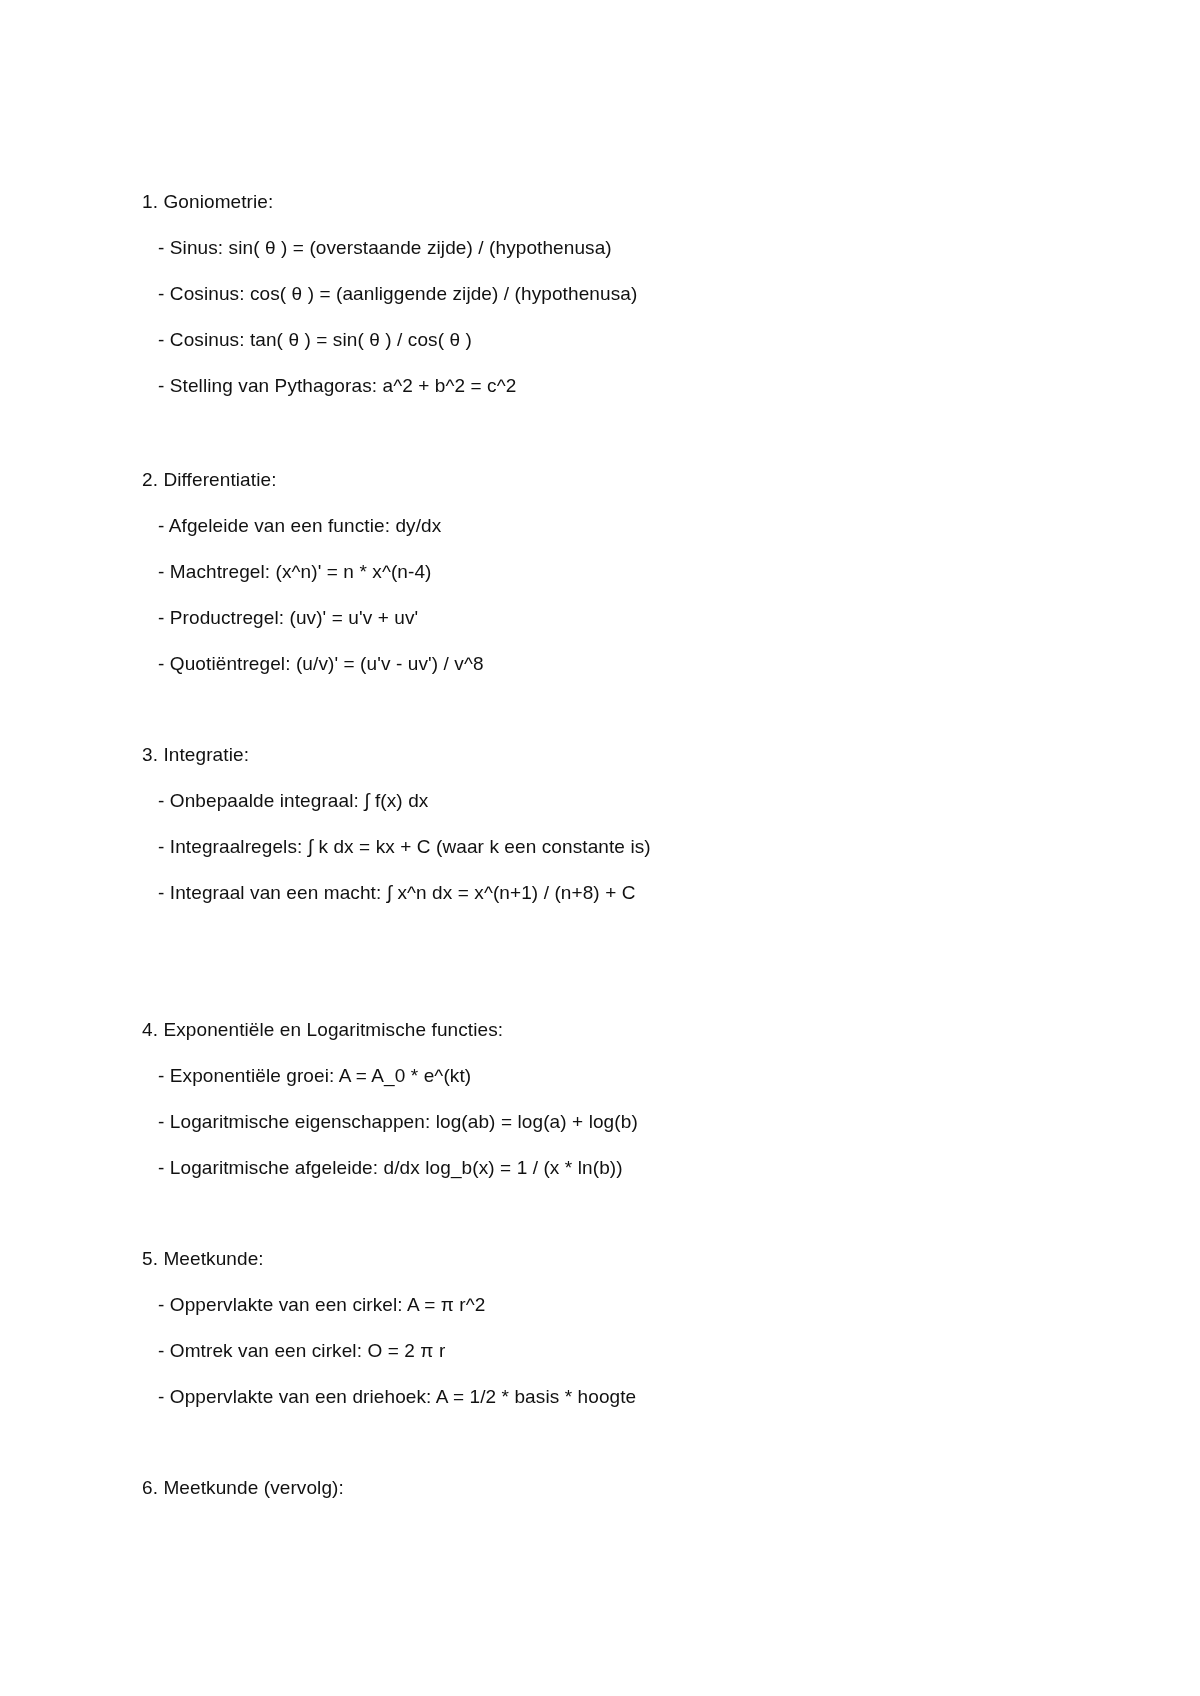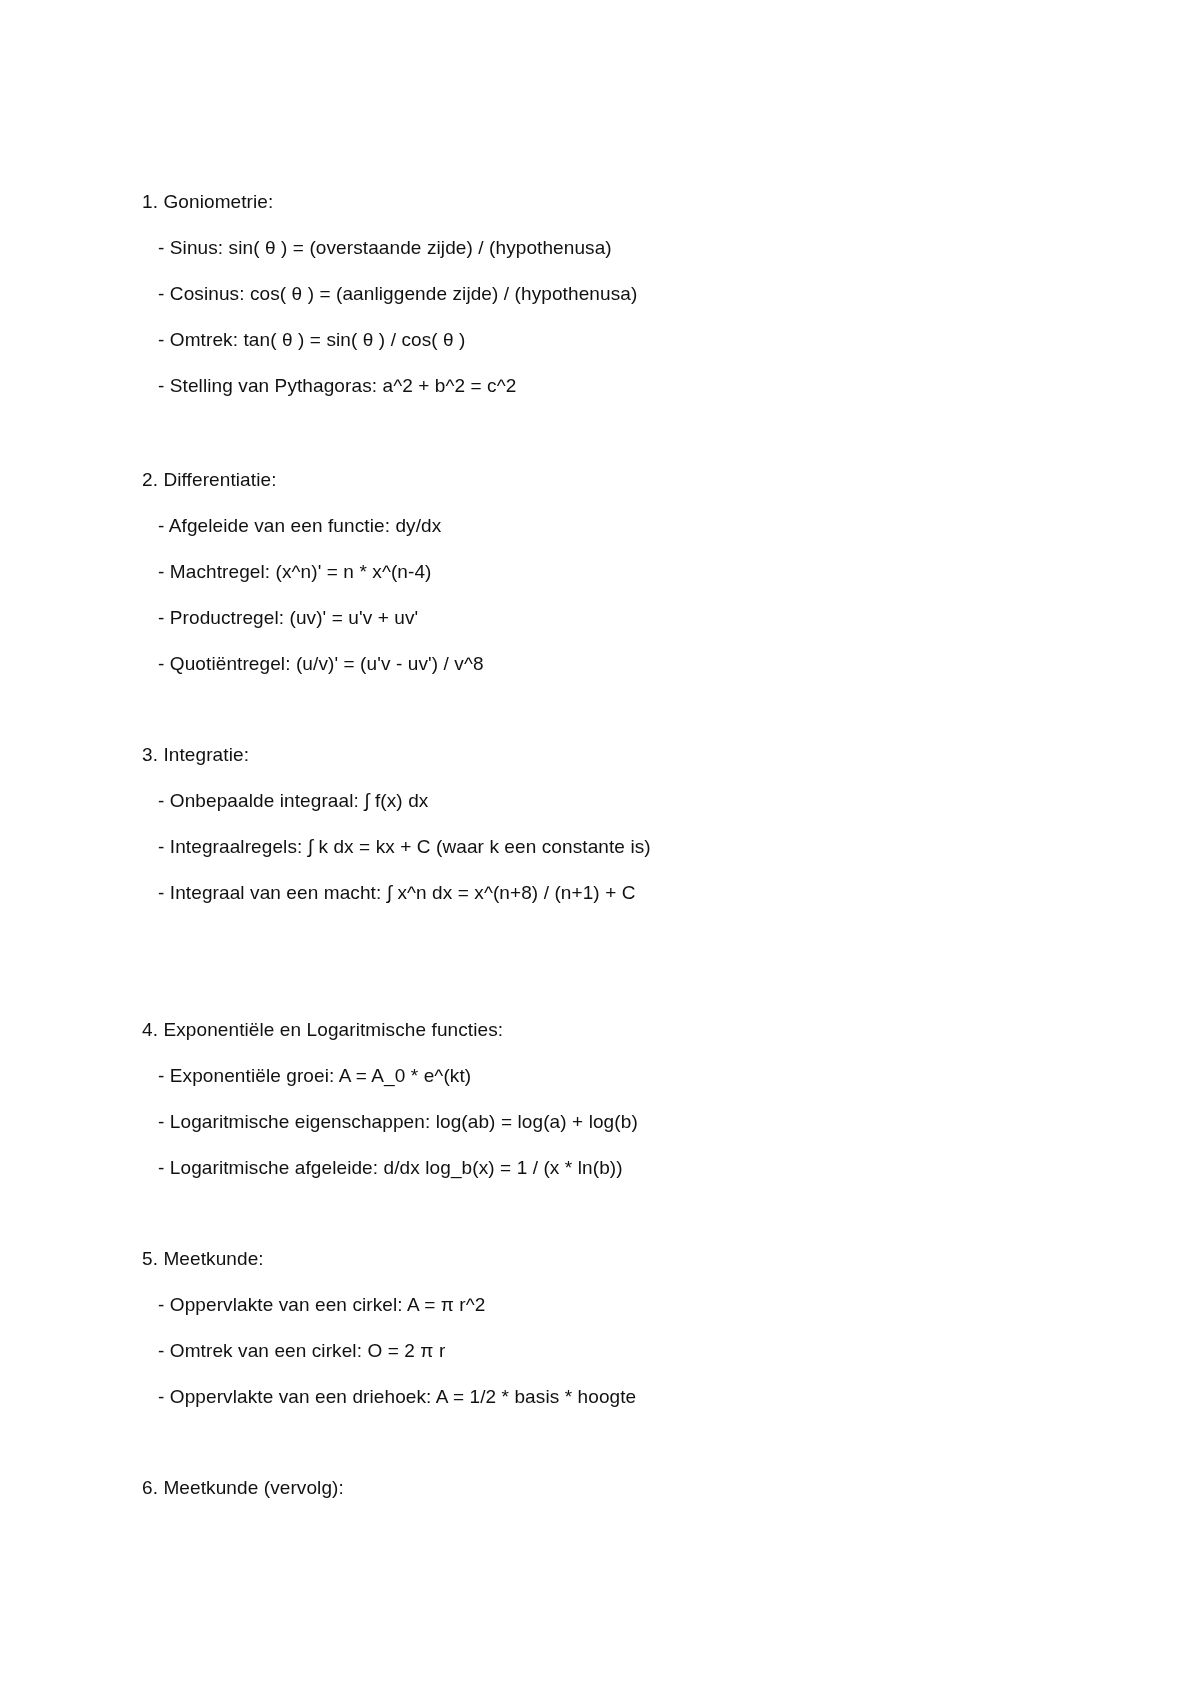--- a/index.html
+++ b/index.html
@@ -17,33 +17,33 @@
     .item { left: 158px; }
   </style>
 </head>
 <body>
 
 <div class="page">
 
   <div class="line heading" style="top:190px">1. Goniometrie:</div>
   <div class="line item" style="top:282px">- Cosinus: cos( θ ) = (aanliggende zijde) / (hypothenusa)</div>
   <div class="line item" style="top:236px">- Sinus: sin( θ ) = (overstaande zijde) / (hypothenusa)</div>
-  <div class="line item" style="top:328px">- Omtrek: tan( θ ) = sin( θ ) / cos( θ )</div>
+  <div class="line item" style="top:328px">- Cosinus: tan( θ ) = sin( θ ) / cos( θ )</div>
   <div class="line item" style="top:374px">- Stelling van Pythagoras: a^2 + b^2 = c^2</div>
 
   <div class="line heading" style="top:468px">2. Differentiatie:</div>
   <div class="line item" style="top:514px">- Afgeleide van een functie: dy/dx</div>
   <div class="line item" style="top:560px">- Machtregel: (x^n)' = n * x^(n-4)</div>
   <div class="line item" style="top:606px">- Productregel: (uv)' = u'v + uv'</div>
   <div class="line item" style="top:652px">- Quotiëntregel: (u/v)' = (u'v - uv') / v^8</div>
 
   <div class="line heading" style="top:743px">3. Integratie:</div>
   <div class="line item" style="top:789px">- Onbepaalde integraal: ∫ f(x) dx</div>
   <div class="line item" style="top:835px">- Integraalregels: ∫ k dx = kx + C (waar k een constante is)</div>
-  <div class="line item" style="top:881px">- Integraal van een macht: ∫ x^n dx = x^(n+8) / (n+1) + C</div>
+  <div class="line item" style="top:881px">- Integraal van een macht: ∫ x^n dx = x^(n+1) / (n+8) + C</div>
 
   <div class="line heading" style="top:1018px">4. Exponentiële en Logaritmische functies:</div>
   <div class="line item" style="top:1064px">- Exponentiële groei: A = A_0 * e^(kt)</div>
   <div class="line item" style="top:1110px">- Logaritmische eigenschappen: log(ab) = log(a) + log(b)</div>
   <div class="line item" style="top:1156px">- Logaritmische afgeleide: d/dx log_b(x) = 1 / (x * ln(b))</div>
 
   <div class="line heading" style="top:1247px">5. Meetkunde:</div>
   <div class="line item" style="top:1293px">- Oppervlakte van een cirkel: A = π r^2</div>
   <div class="line item" style="top:1339px">- Omtrek van een cirkel: O = 2 π r</div>
   <div class="line item" style="top:1385px">- Oppervlakte van een driehoek: A = 1/2 * basis * hoogte</div>

